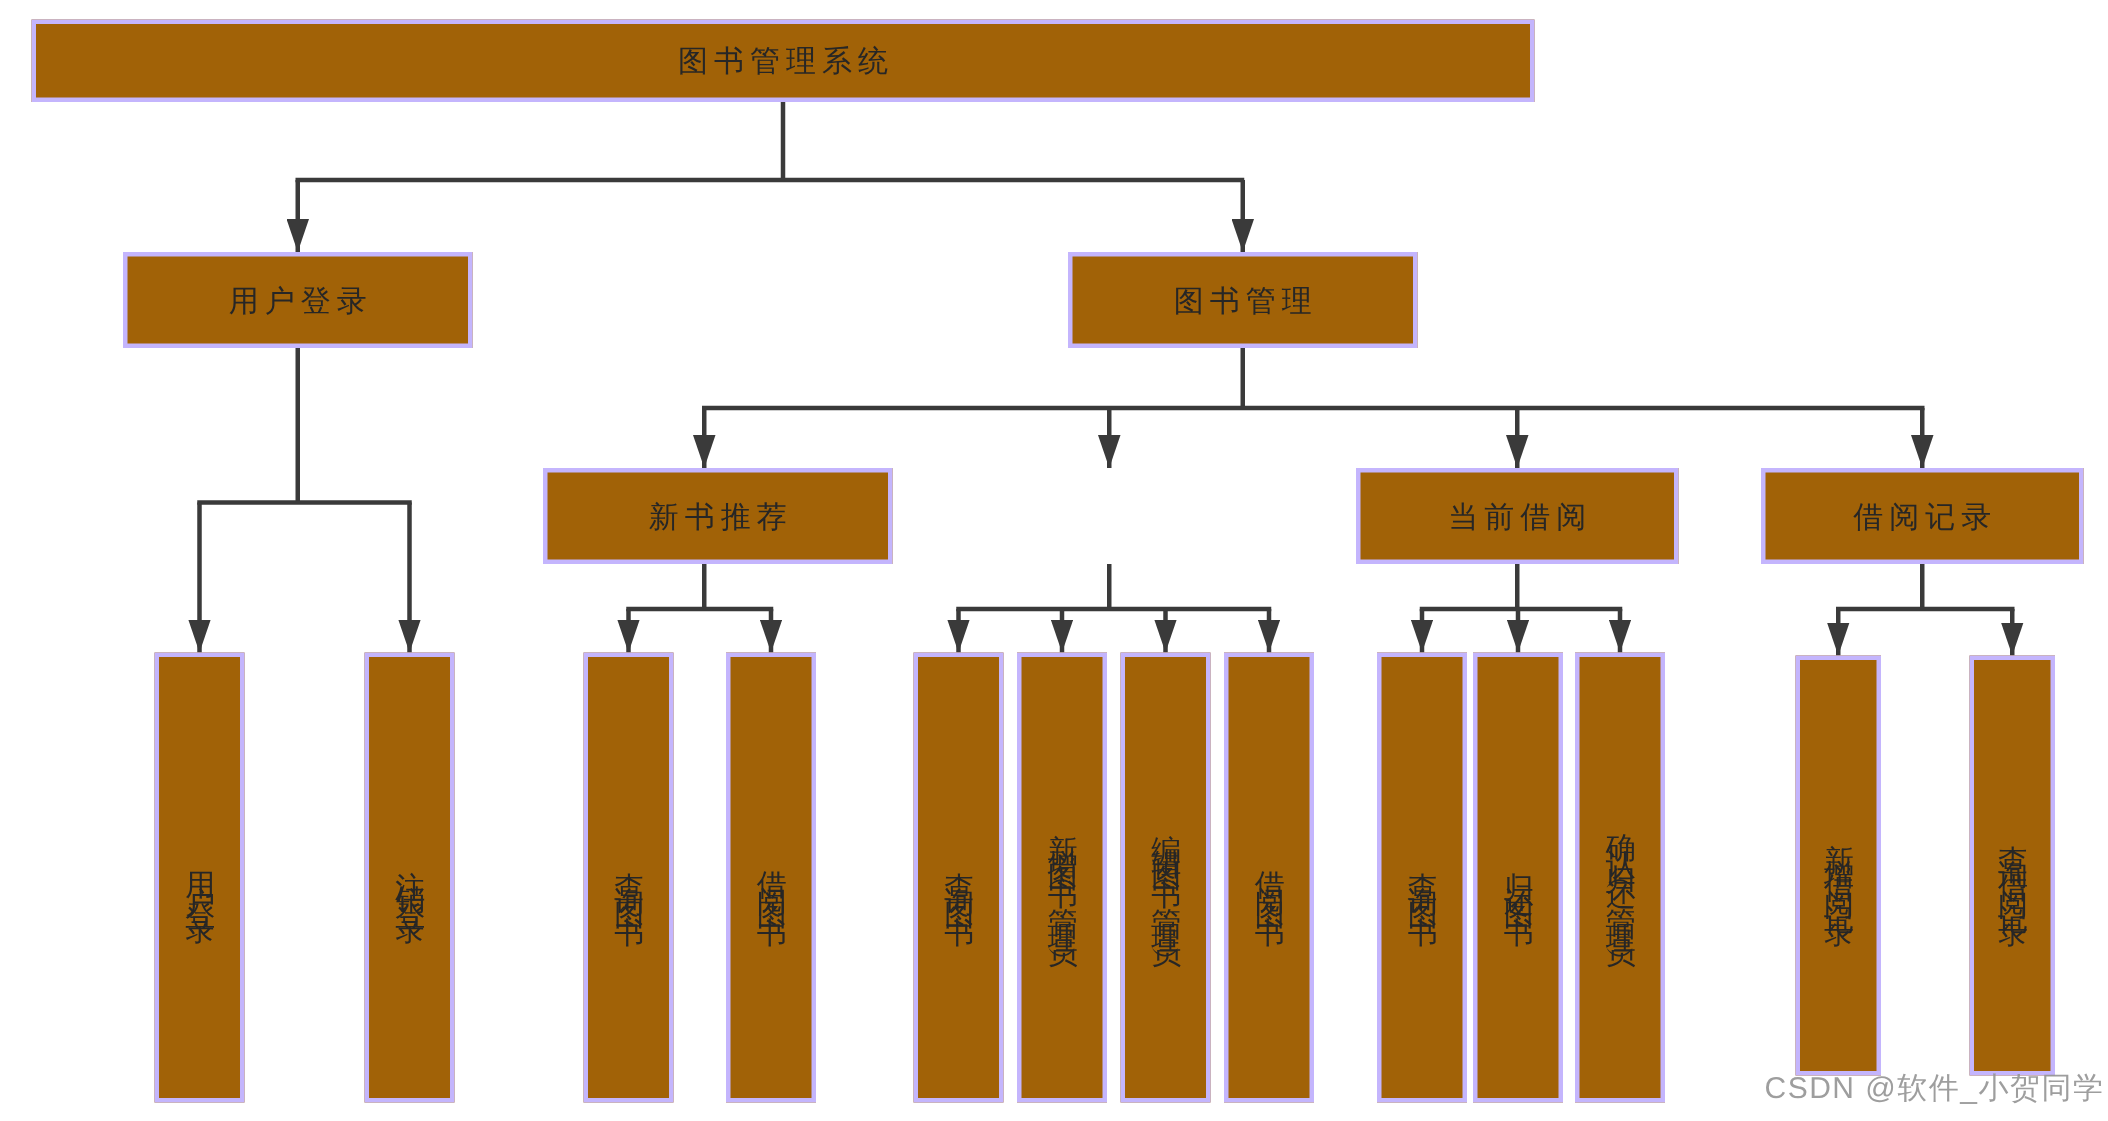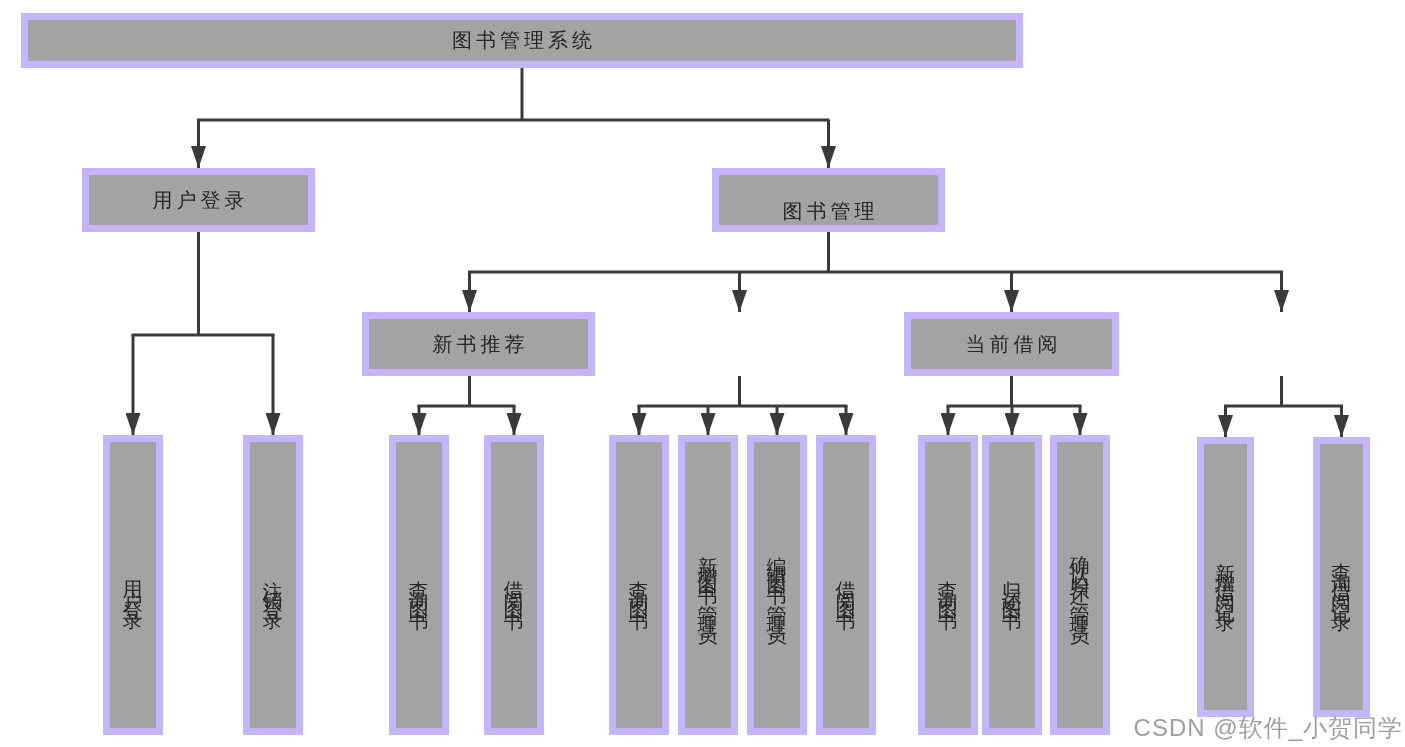--- a/index.html
+++ b/index.html
@@ -14,22 +14,22 @@
   }
   #edges {
     position: absolute;
     left: 0; top: 0;
     width: 1405px; height: 747px;
     pointer-events: none;
   }
   .node {
     position: absolute;
     box-sizing: border-box;
-    border: 7px solid #c4b5fd;
-    background: #a3a3a3;
+    border: 3px solid #c4b5fd;
+    background: #a16207;
     display: flex;
     align-items: center;
     justify-content: center;
   }
   .hbox {
     font-size: 20px;
     letter-spacing: 4px;
     text-indent: 4px;
     white-space: nowrap;
   }
@@ -41,21 +41,21 @@
     text-orientation: mixed;
     font-size: 20px;
     letter-spacing: 10px;
     line-height: 1;
     white-space: nowrap;
   }
   .watermark {
     position: absolute;
     right: 2px;
     top: 712px;
-    font-size: 24px;
+    font-size: 20px;
     color: rgba(150, 150, 150, 0.92);
     letter-spacing: 1px;
     z-index: 10;
     white-space: nowrap;
   }
 </style>
 </head>
 <body>
 
 <div id="canvas">
@@ -105,29 +105,32 @@
     </g>
   </svg>
 
   <div class="node hbox root">
     <span>图书管理系统</span>
   </div>
 
   <div class="node hbox" style="left:82px;top:168px;width:233px;height:64px;">
     <span>用户登录</span>
   </div>
-  <div class="node hbox" style="left:712px;top:168px;width:233px;height:64px;align-items:flex-end;">
+  <div class="node hbox" style="left:712px;top:168px;width:233px;height:64px;">
     <span>图书管理</span>
   </div>
 
   <div class="node hbox" style="left:362px;top:312px;width:233px;height:64px;">
     <span>新书推荐</span>
   </div>
   <div class="node hbox" style="left:904px;top:312px;width:215px;height:64px;justify-content:center;">
     <span>当前借阅</span>
+  </div>
+  <div class="node hbox" style="left:1174px;top:312px;width:215px;height:64px;">
+    <span>借阅记录</span>
   </div>
 
   <div class="node vbox" style="left:103px;top:435px;width:60px;height:300px;">
     <span>用户登录</span>
   </div>
   <div class="node vbox" style="left:243px;top:435px;width:60px;height:300px;">
     <span>注销登录</span>
   </div>
 
   <div class="node vbox" style="left:389px;top:435px;width:60px;height:300px;">

